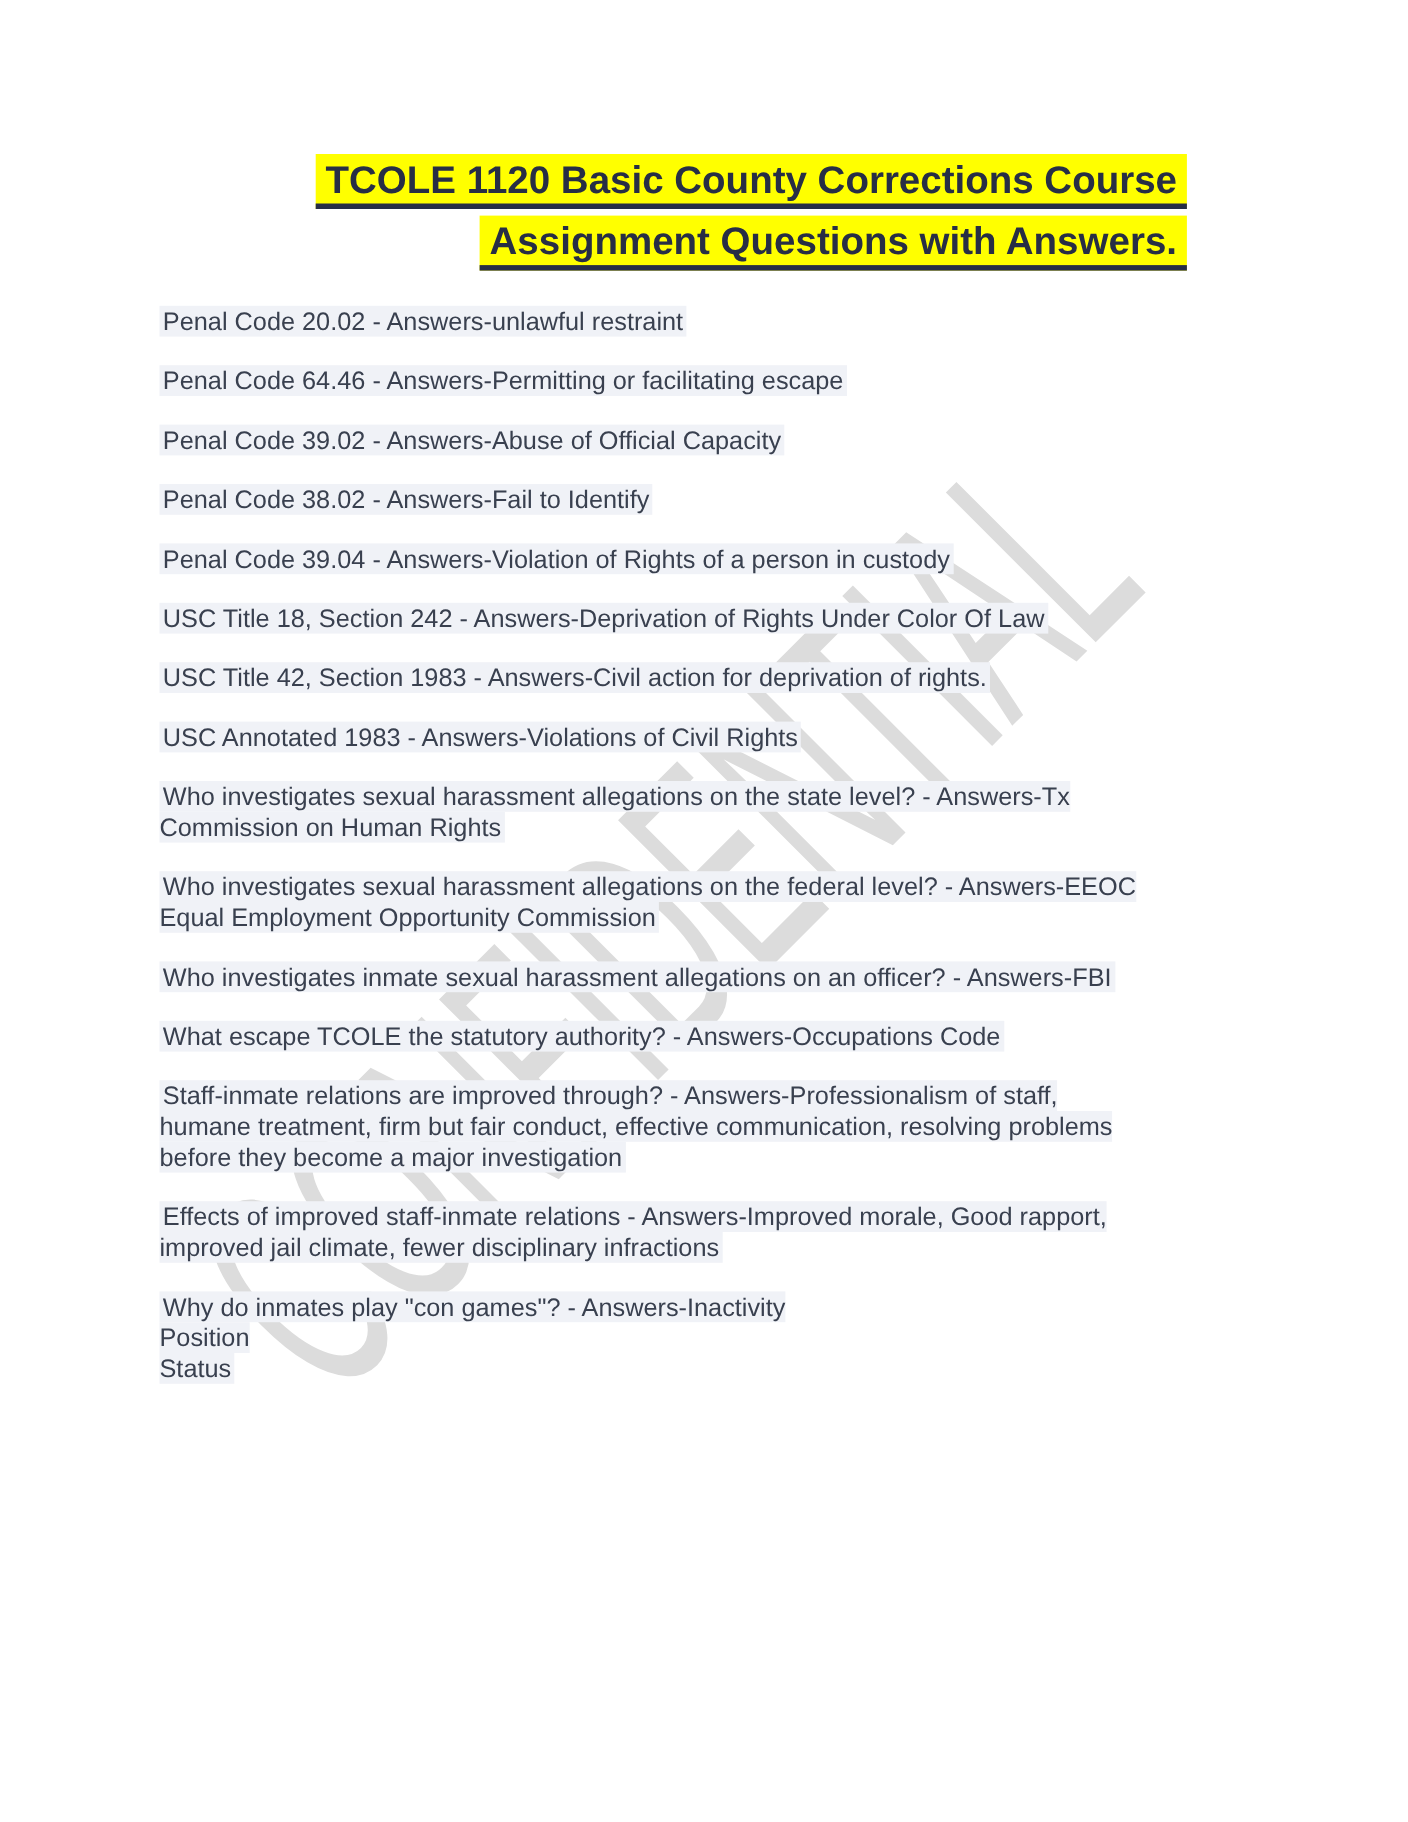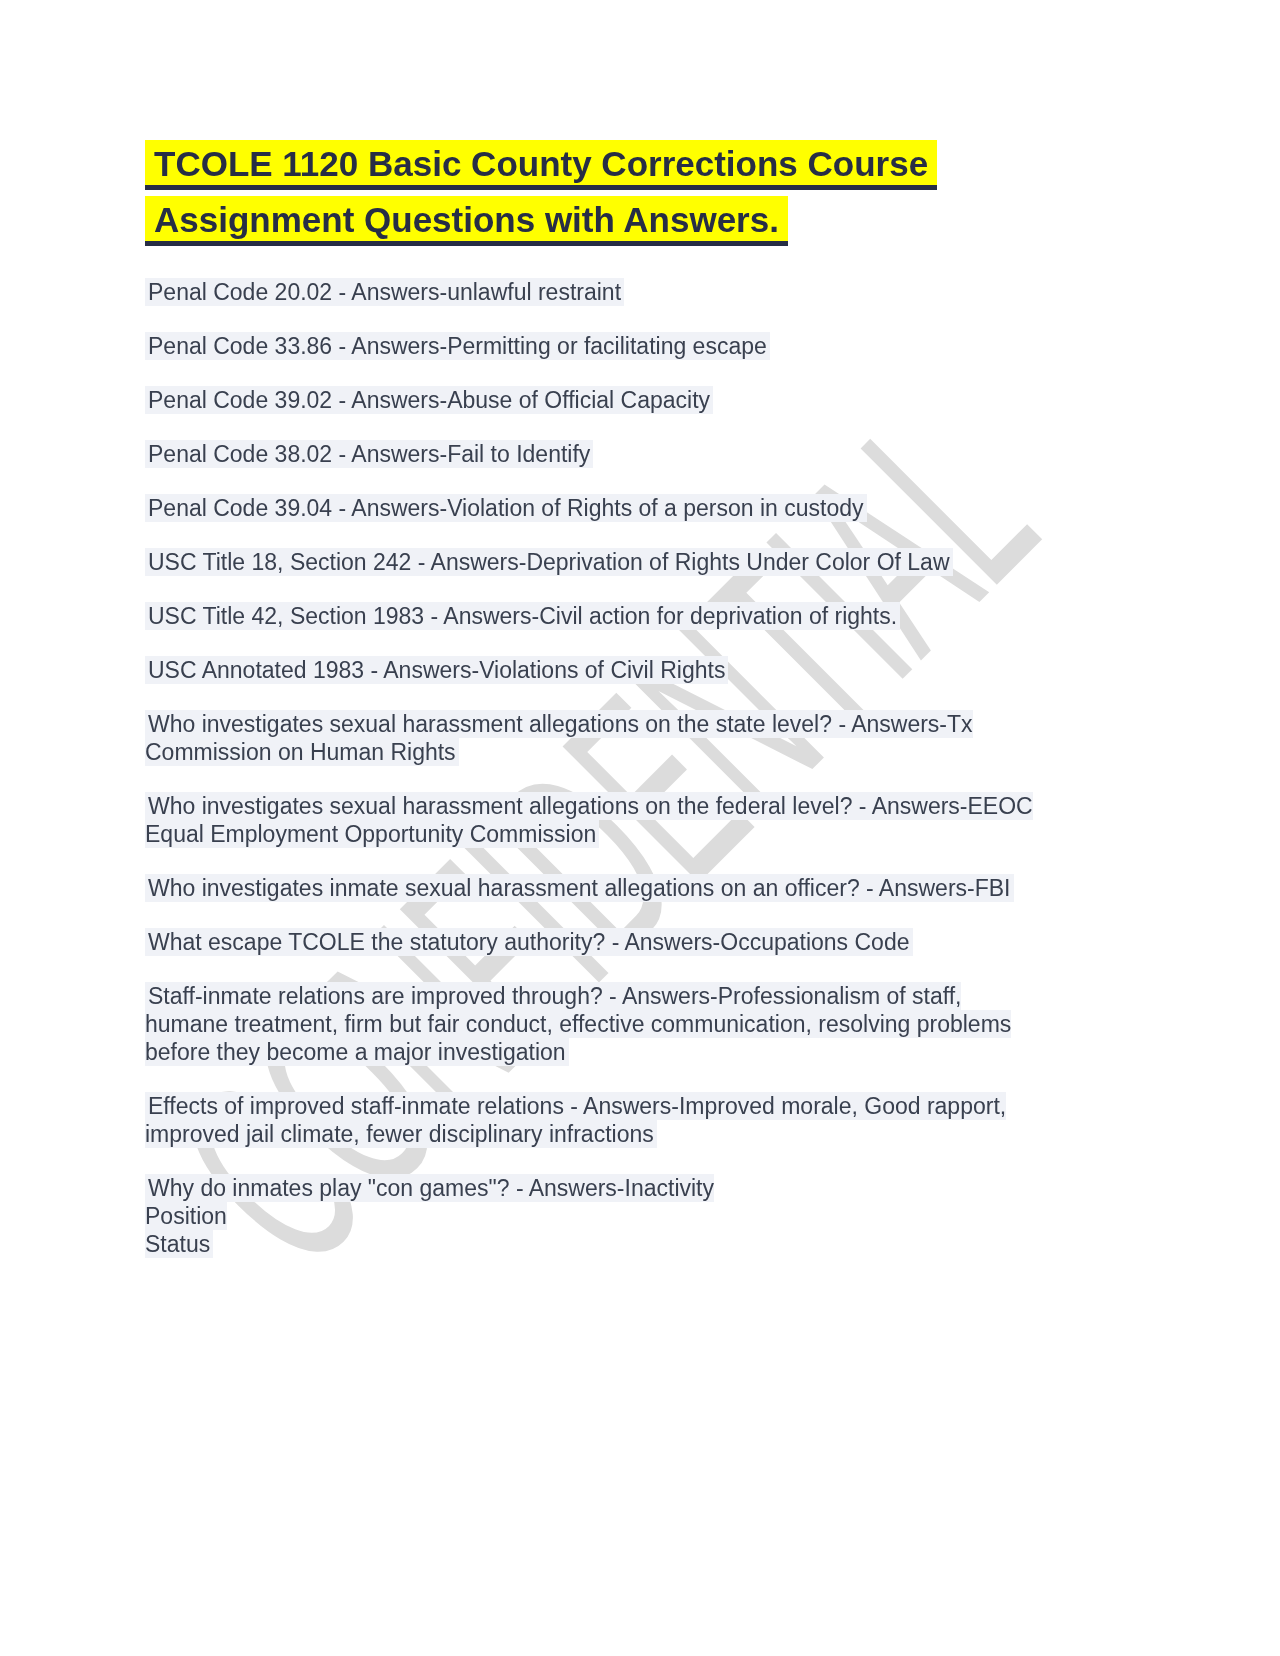--- a/index.html
+++ b/index.html
@@ -27,21 +27,21 @@
     user-select: none;
   }
   .content {
     position: absolute;
     left: 145px;
     top: 140px;
     width: 1000px;
     z-index: 1;
   }
   .title-block {
-    text-align: left;
+    text-align: right;
     margin: 0 66px 26px 0;
   }
   .title-line { line-height: 50px; }
   .title-line .hl-yellow {
     display: inline-block;
     background: var(--title-hl, #ffff00);
     color: var(--title-color, #272e45);
     font-size: 35px;
     font-weight: bold;
     line-height: 41px;
@@ -69,21 +69,21 @@
   <div class="watermark">CONFIDENTIAL</div>
 
   <div class="content">
 
     <div class="title-block">
       <div class="title-line"><span class="hl-yellow">TCOLE 1120 Basic County Corrections Course</span></div>
       <div class="title-line"><span class="hl-yellow">Assignment Questions with Answers.</span></div>
     </div>
 
     <div class="para"><span class="hl">Penal Code 20.02 - Answers-unlawful restraint</span></div>
-    <div class="para"><span class="hl">Penal Code 33.86 - Answers-Permitting or facilitating escape</span></div>
+    <div class="para"><span class="hl">Penal Code 64.46 - Answers-Permitting or facilitating escape</span></div>
     <div class="para"><span class="hl">Penal Code 39.02 - Answers-Abuse of Official Capacity</span></div>
     <div class="para"><span class="hl">Penal Code 38.02 - Answers-Fail to Identify</span></div>
     <div class="para"><span class="hl">Penal Code 39.04 - Answers-Violation of Rights of a person in custody</span></div>
     <div class="para"><span class="hl">USC Title 18, Section 242 - Answers-Deprivation of Rights Under Color Of Law</span></div>
     <div class="para"><span class="hl">USC Title 42, Section 1983 - Answers-Civil action for deprivation of rights.</span></div>
     <div class="para"><span class="hl">USC Annotated 1983 - Answers-Violations of Civil Rights</span></div>
     <div class="para"><span class="hl">Who investigates sexual harassment allegations on the state level? - Answers-Tx
 Commission on Human Rights</span></div>
     <div class="para"><span class="hl">Who investigates sexual harassment allegations on the federal level? - Answers-EEOC
 Equal Employment Opportunity Commission</span></div>

